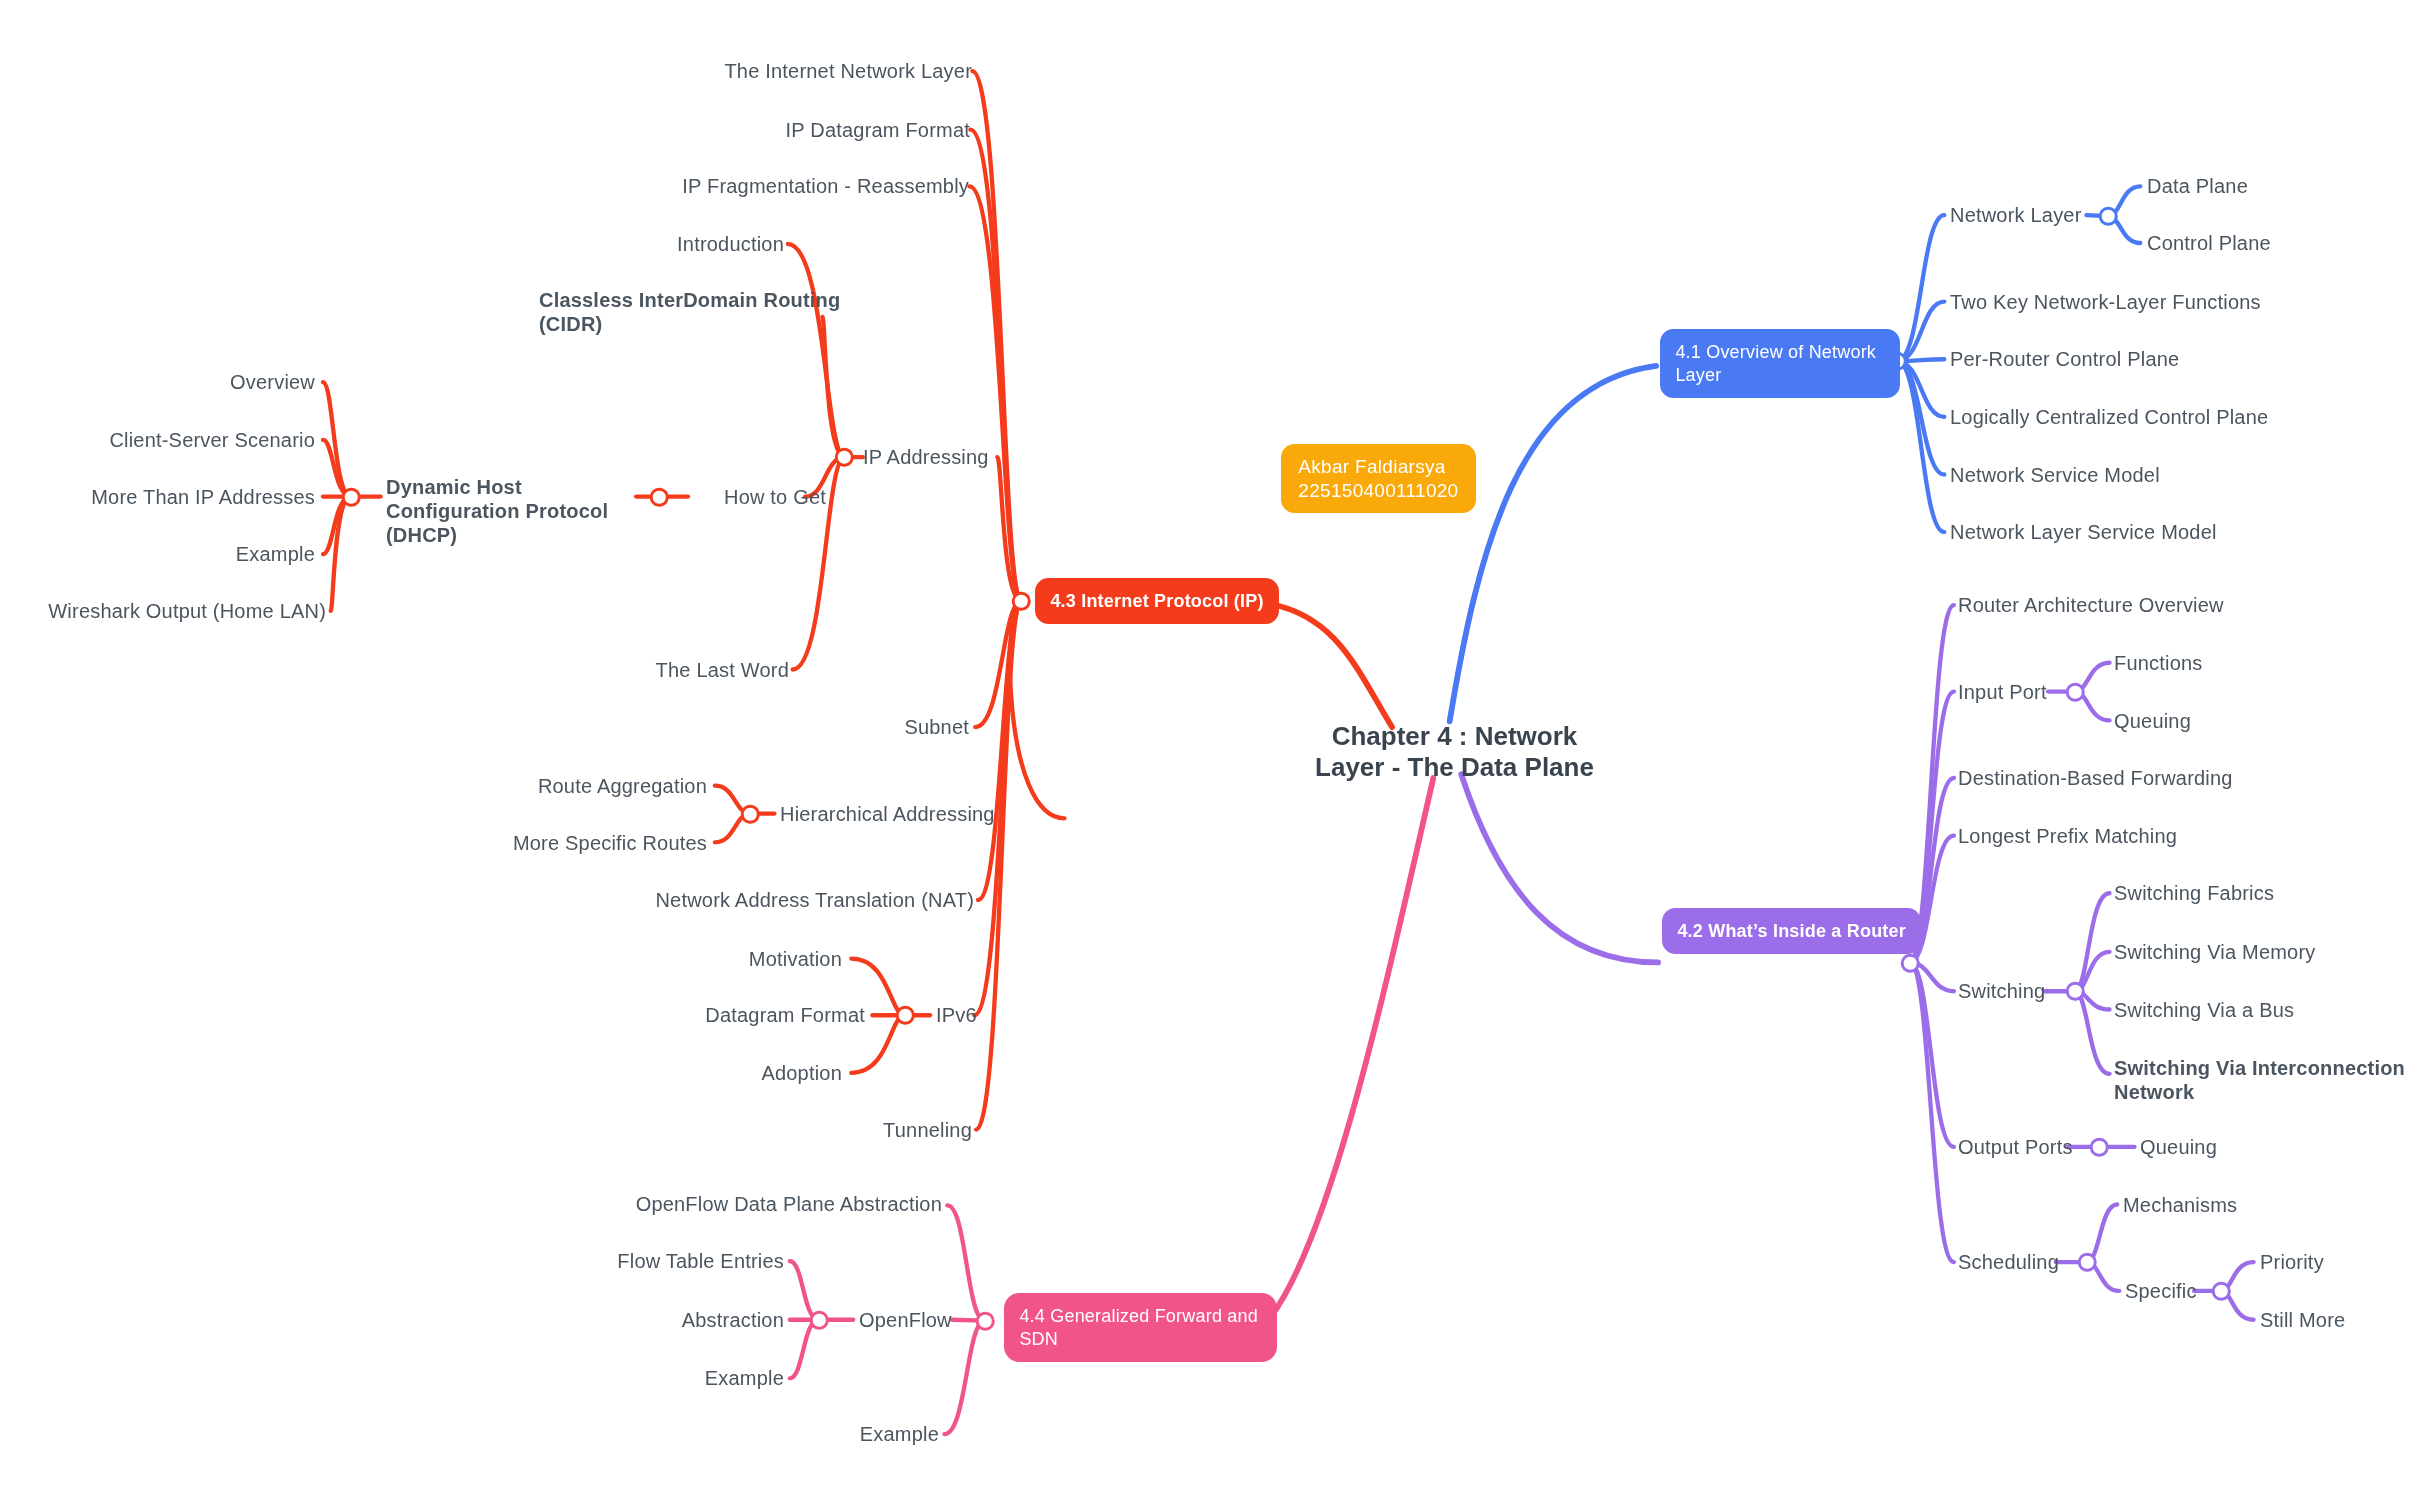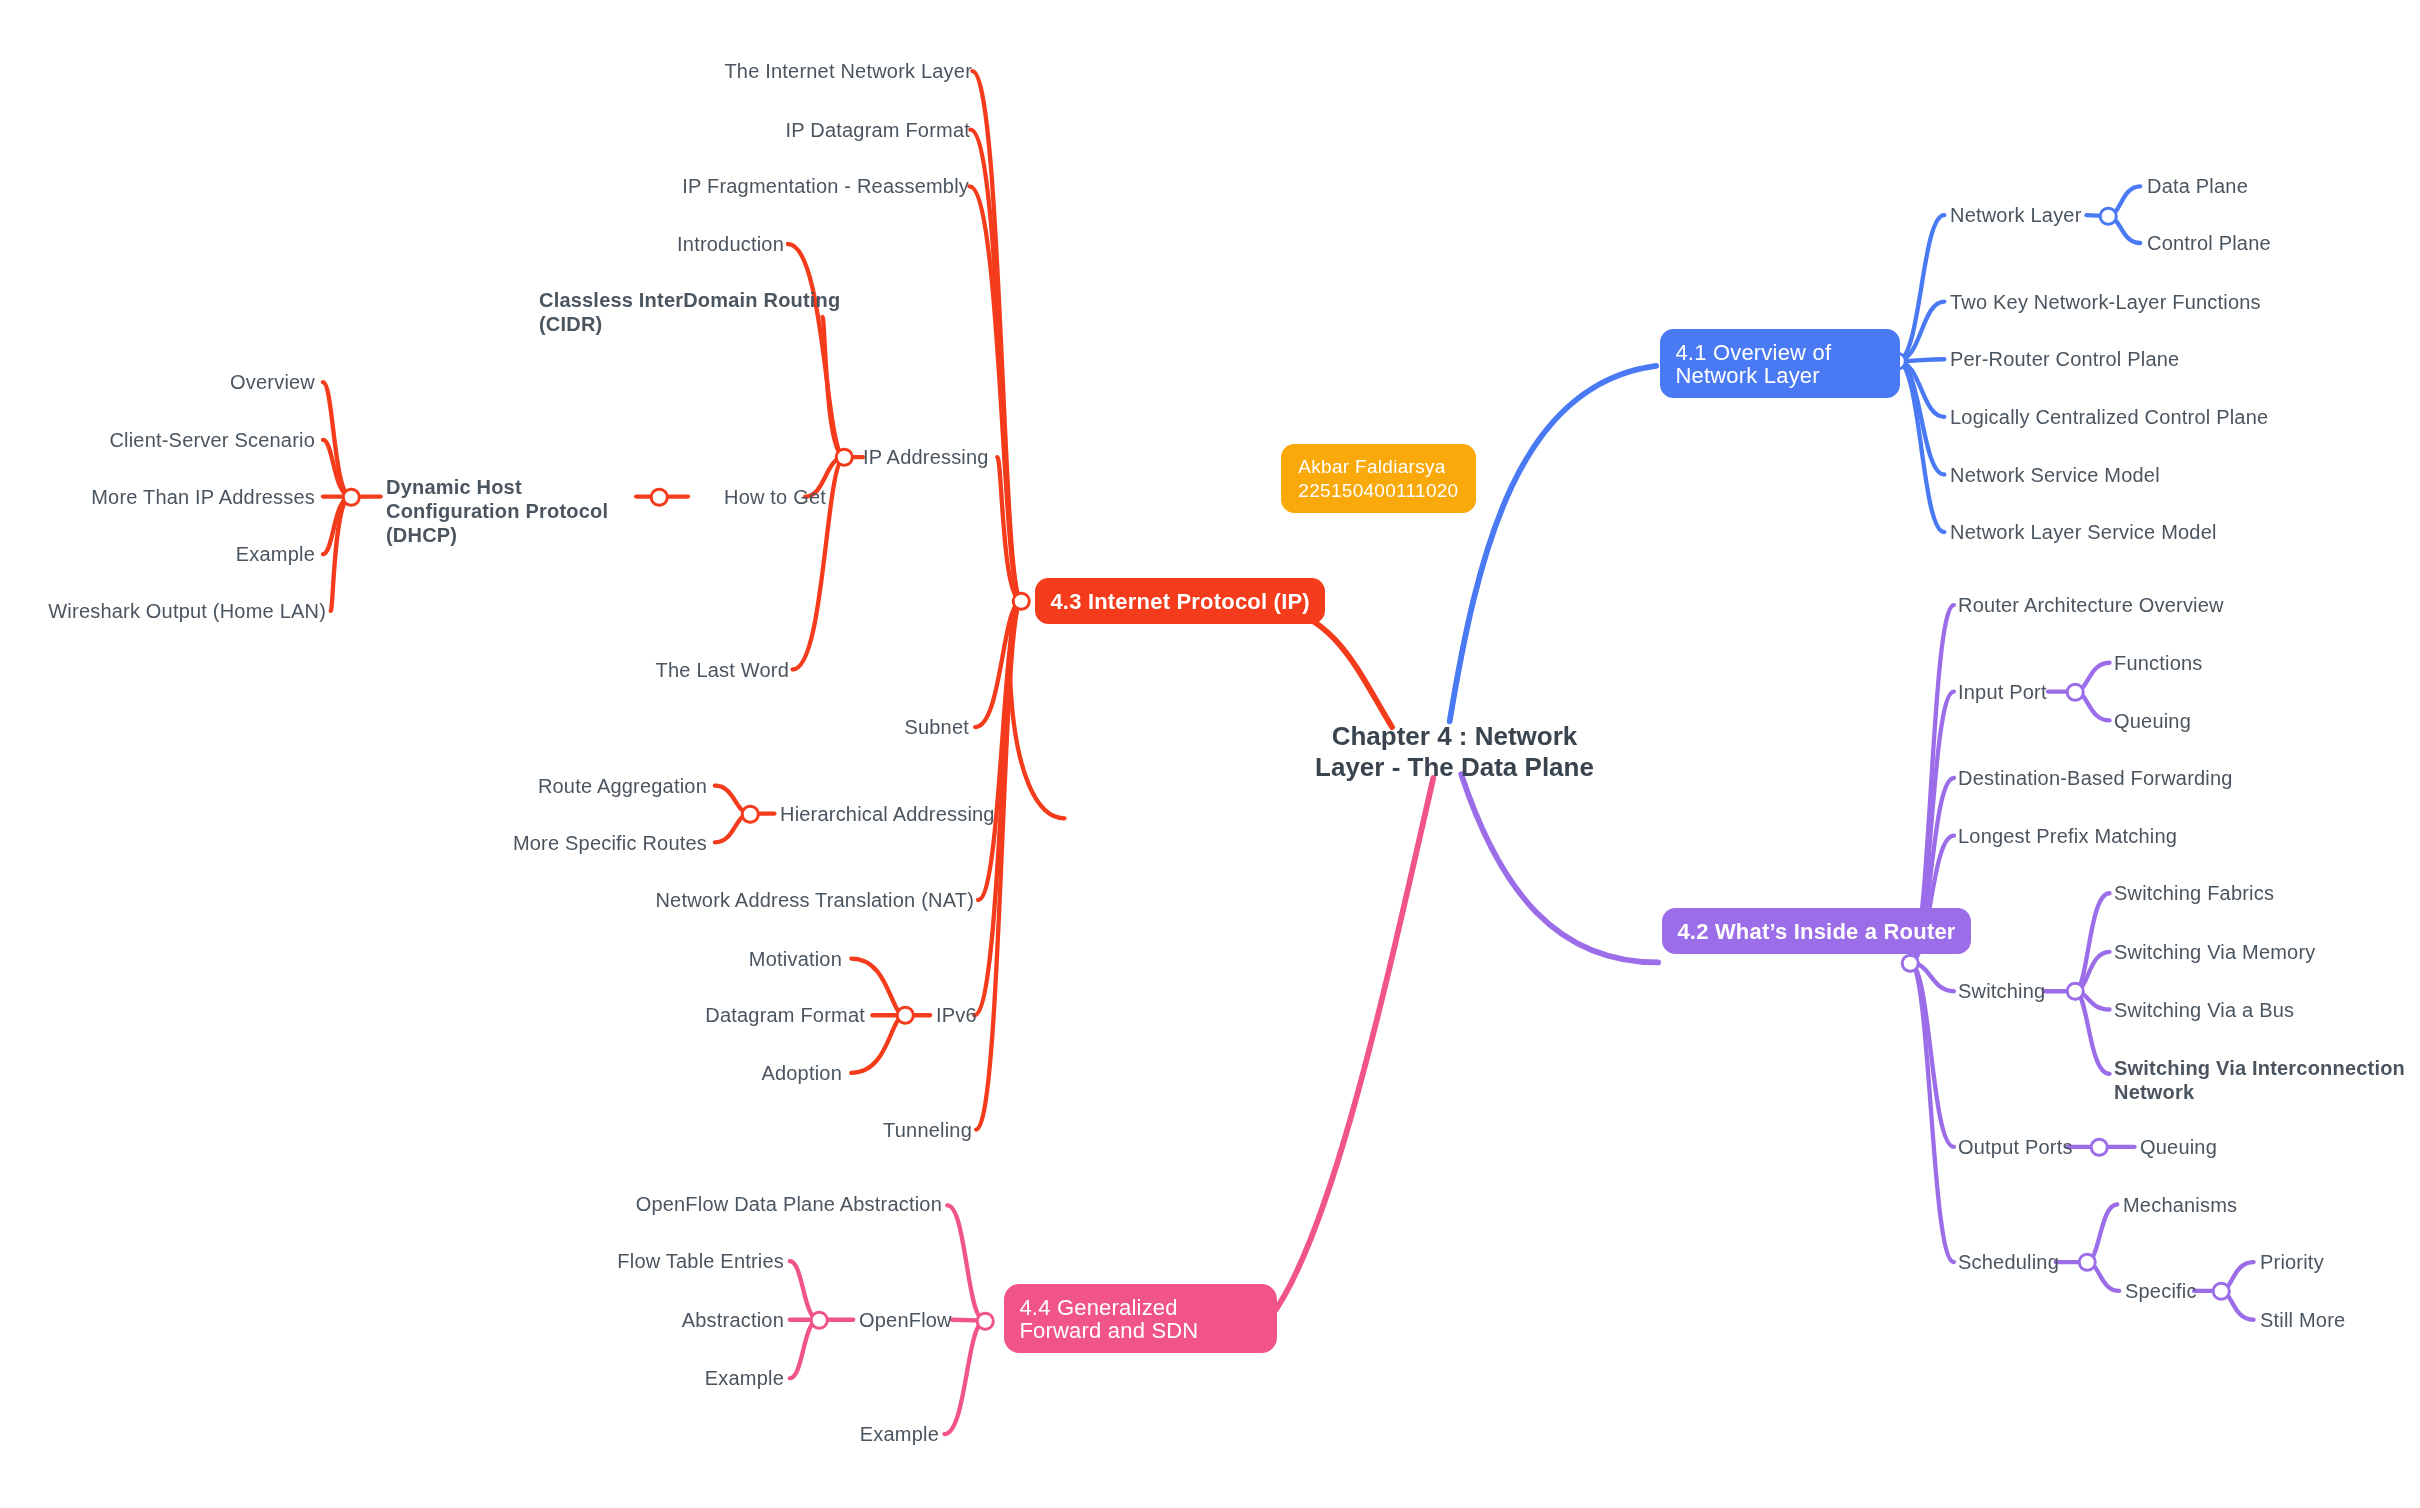--- a/index.html
+++ b/index.html
@@ -3,27 +3,27 @@
 <meta charset="utf-8">
 <style>
   html,body{margin:0;padding:0;background:#ffffff;}
   body{width:2421px;height:1508px;position:relative;overflow:hidden;
        font-family:"Liberation Sans",sans-serif;}
   svg.wires{position:absolute;left:0;top:0;width:2421px;height:1508px;}
   .t{position:absolute;font-size:20px;color:#4b555f;white-space:nowrap;
      transform:translateY(-50%);letter-spacing:0.2px;}
   .r{text-align:right;}
   .blk{white-space:normal;transform:none;line-height:24px;font-weight:bold;}
-  .box{position:absolute;color:#ffffff;font-size:22px;line-height:23px;
+  .box{position:absolute;color:#ffffff;font-size:18px;line-height:23px;
        padding:11.5px 15.4px;border-radius:13.4px;letter-spacing:0.2px;}
   .nowrap{white-space:nowrap;font-weight:bold;}
   .b41{background:#4a7af3;max-width:209px;}
   .b42{background:#9c6de8;}
   .b43{background:#f43b1c;}
-  .b44{background:#f0548a;max-width:242px;border-radius:15.4px;}
+  .b44{background:#f0548a;max-width:242px;border-radius:15.4px;margin-top:9px;}
   .badge{position:absolute;background:#f9a90a;color:#ffffff;font-size:19px;
          line-height:24px;padding:10.6px 17.3px;border-radius:13.4px;letter-spacing:0.3px;}
   .ring{position:absolute;width:12.5px;height:12.5px;border-radius:50%;
         background:#ffffff;border:3.8px solid #000;transform:translate(-50%,-50%);}
   .rg-red{border-color:#f43b1c;}
   .rg-blue{border-color:#4a7af3;}
   .rg-purple{border-color:#9c6de8;}
   .rg-pink{border-color:#f0548a;}
   .title{position:absolute;left:1291px;top:721px;width:327px;text-align:center;
          font-size:26px;font-weight:bold;color:#39444e;line-height:31px;}

